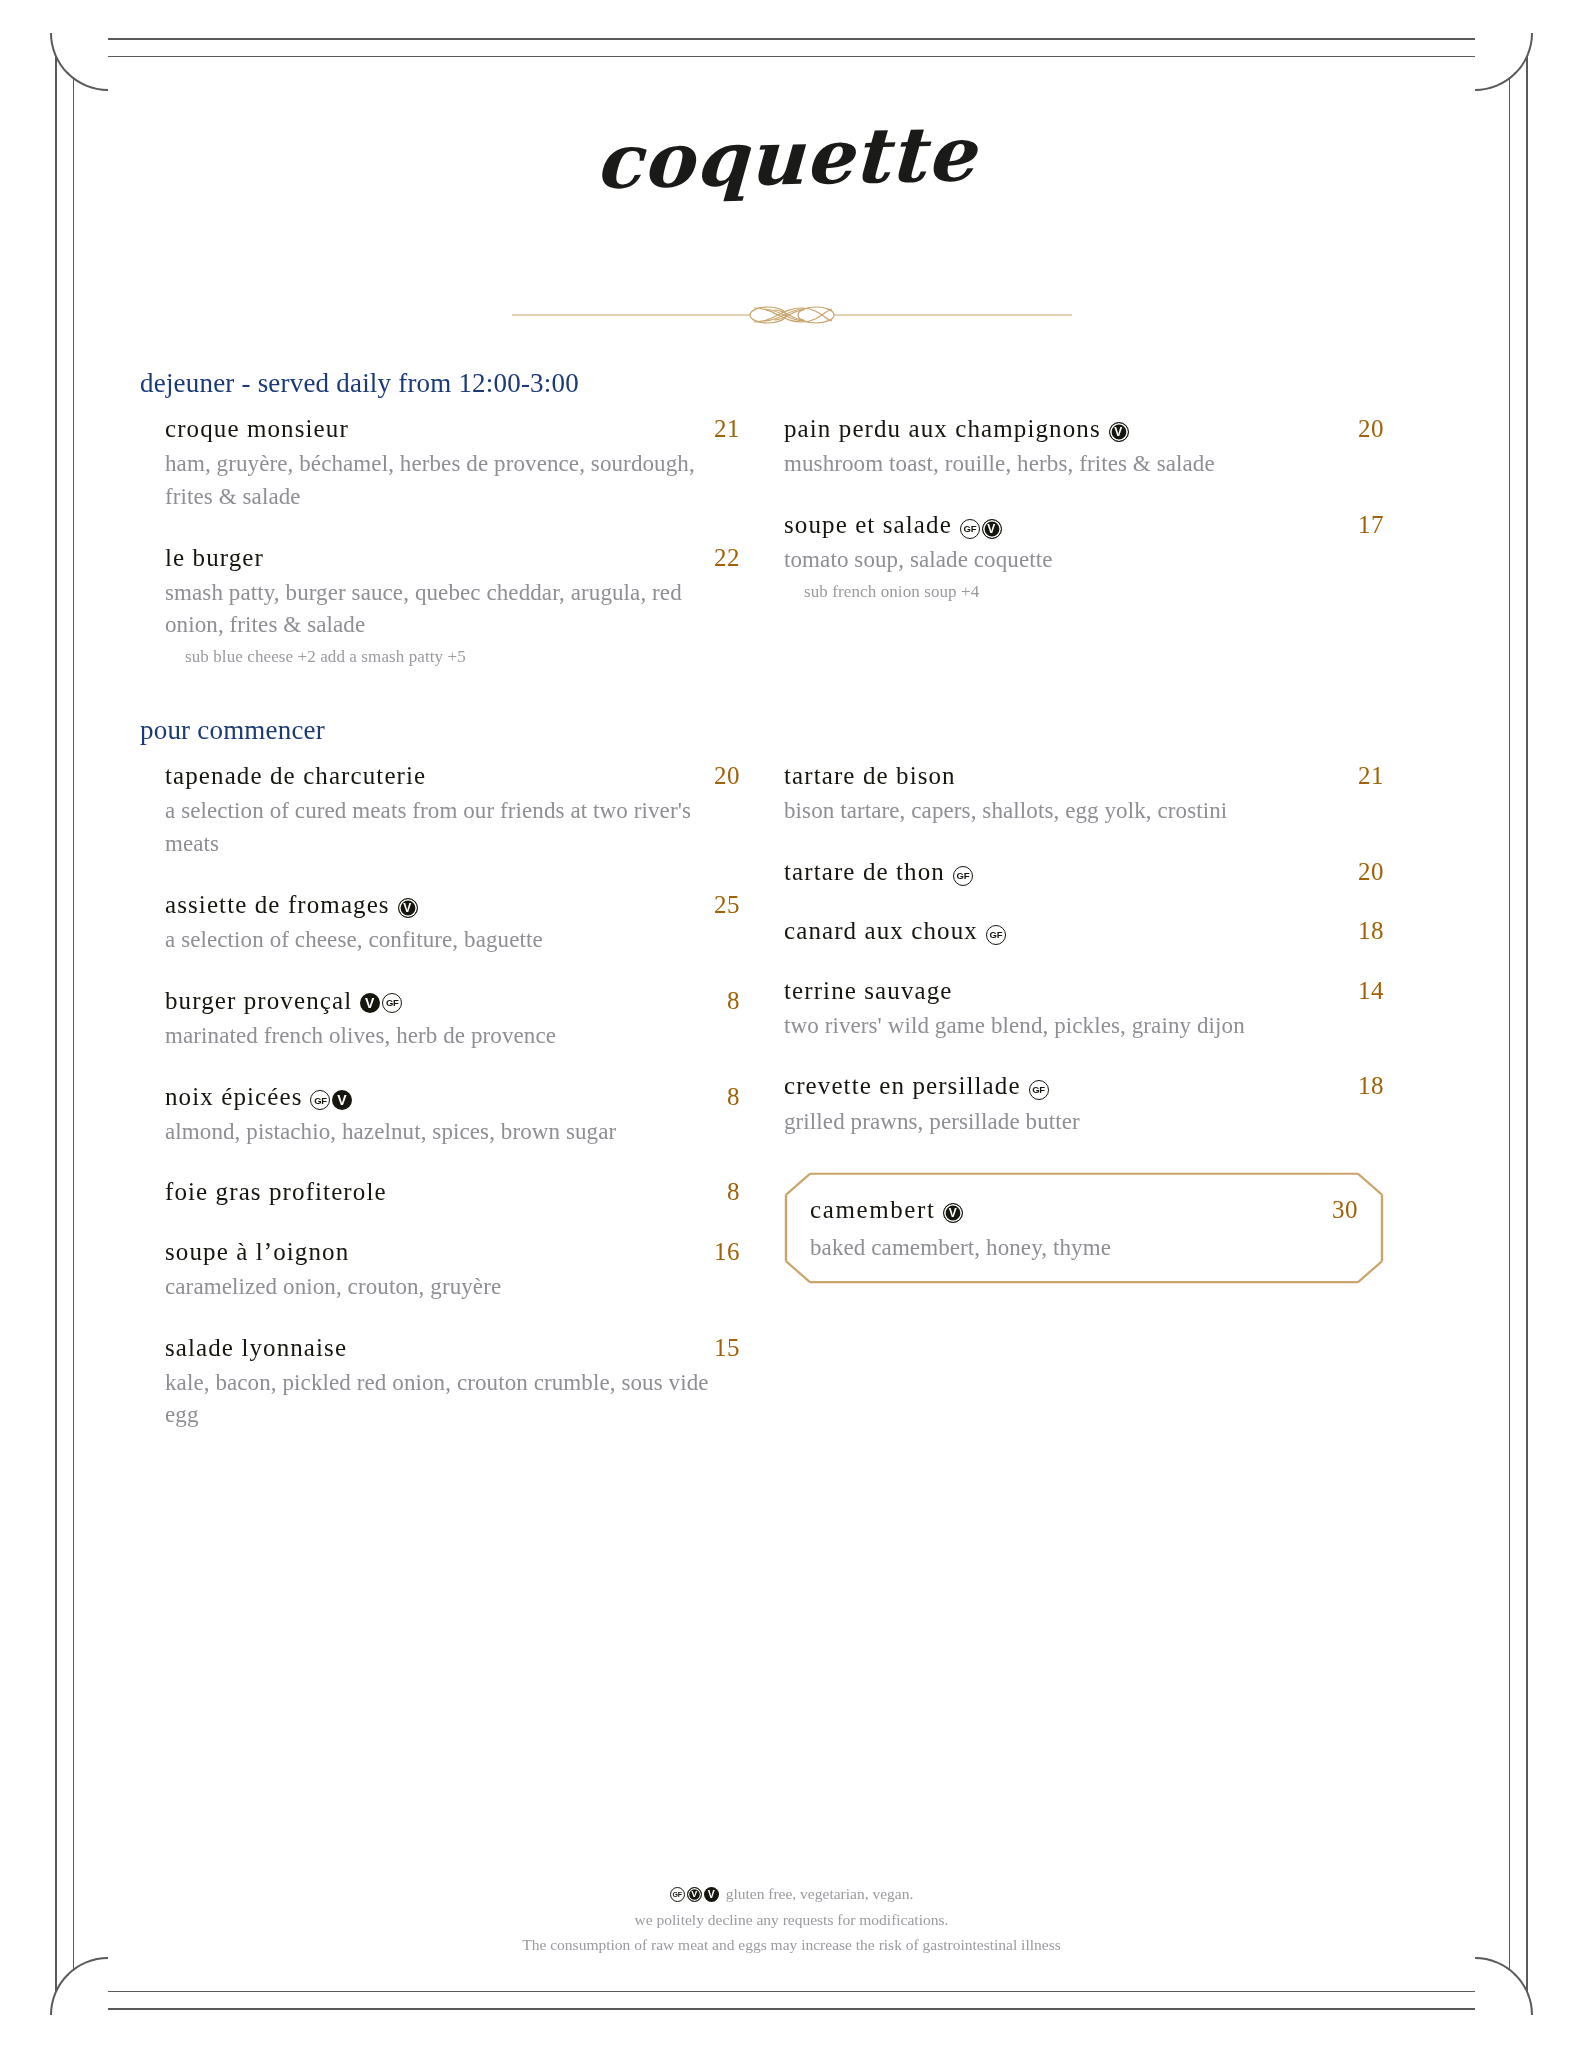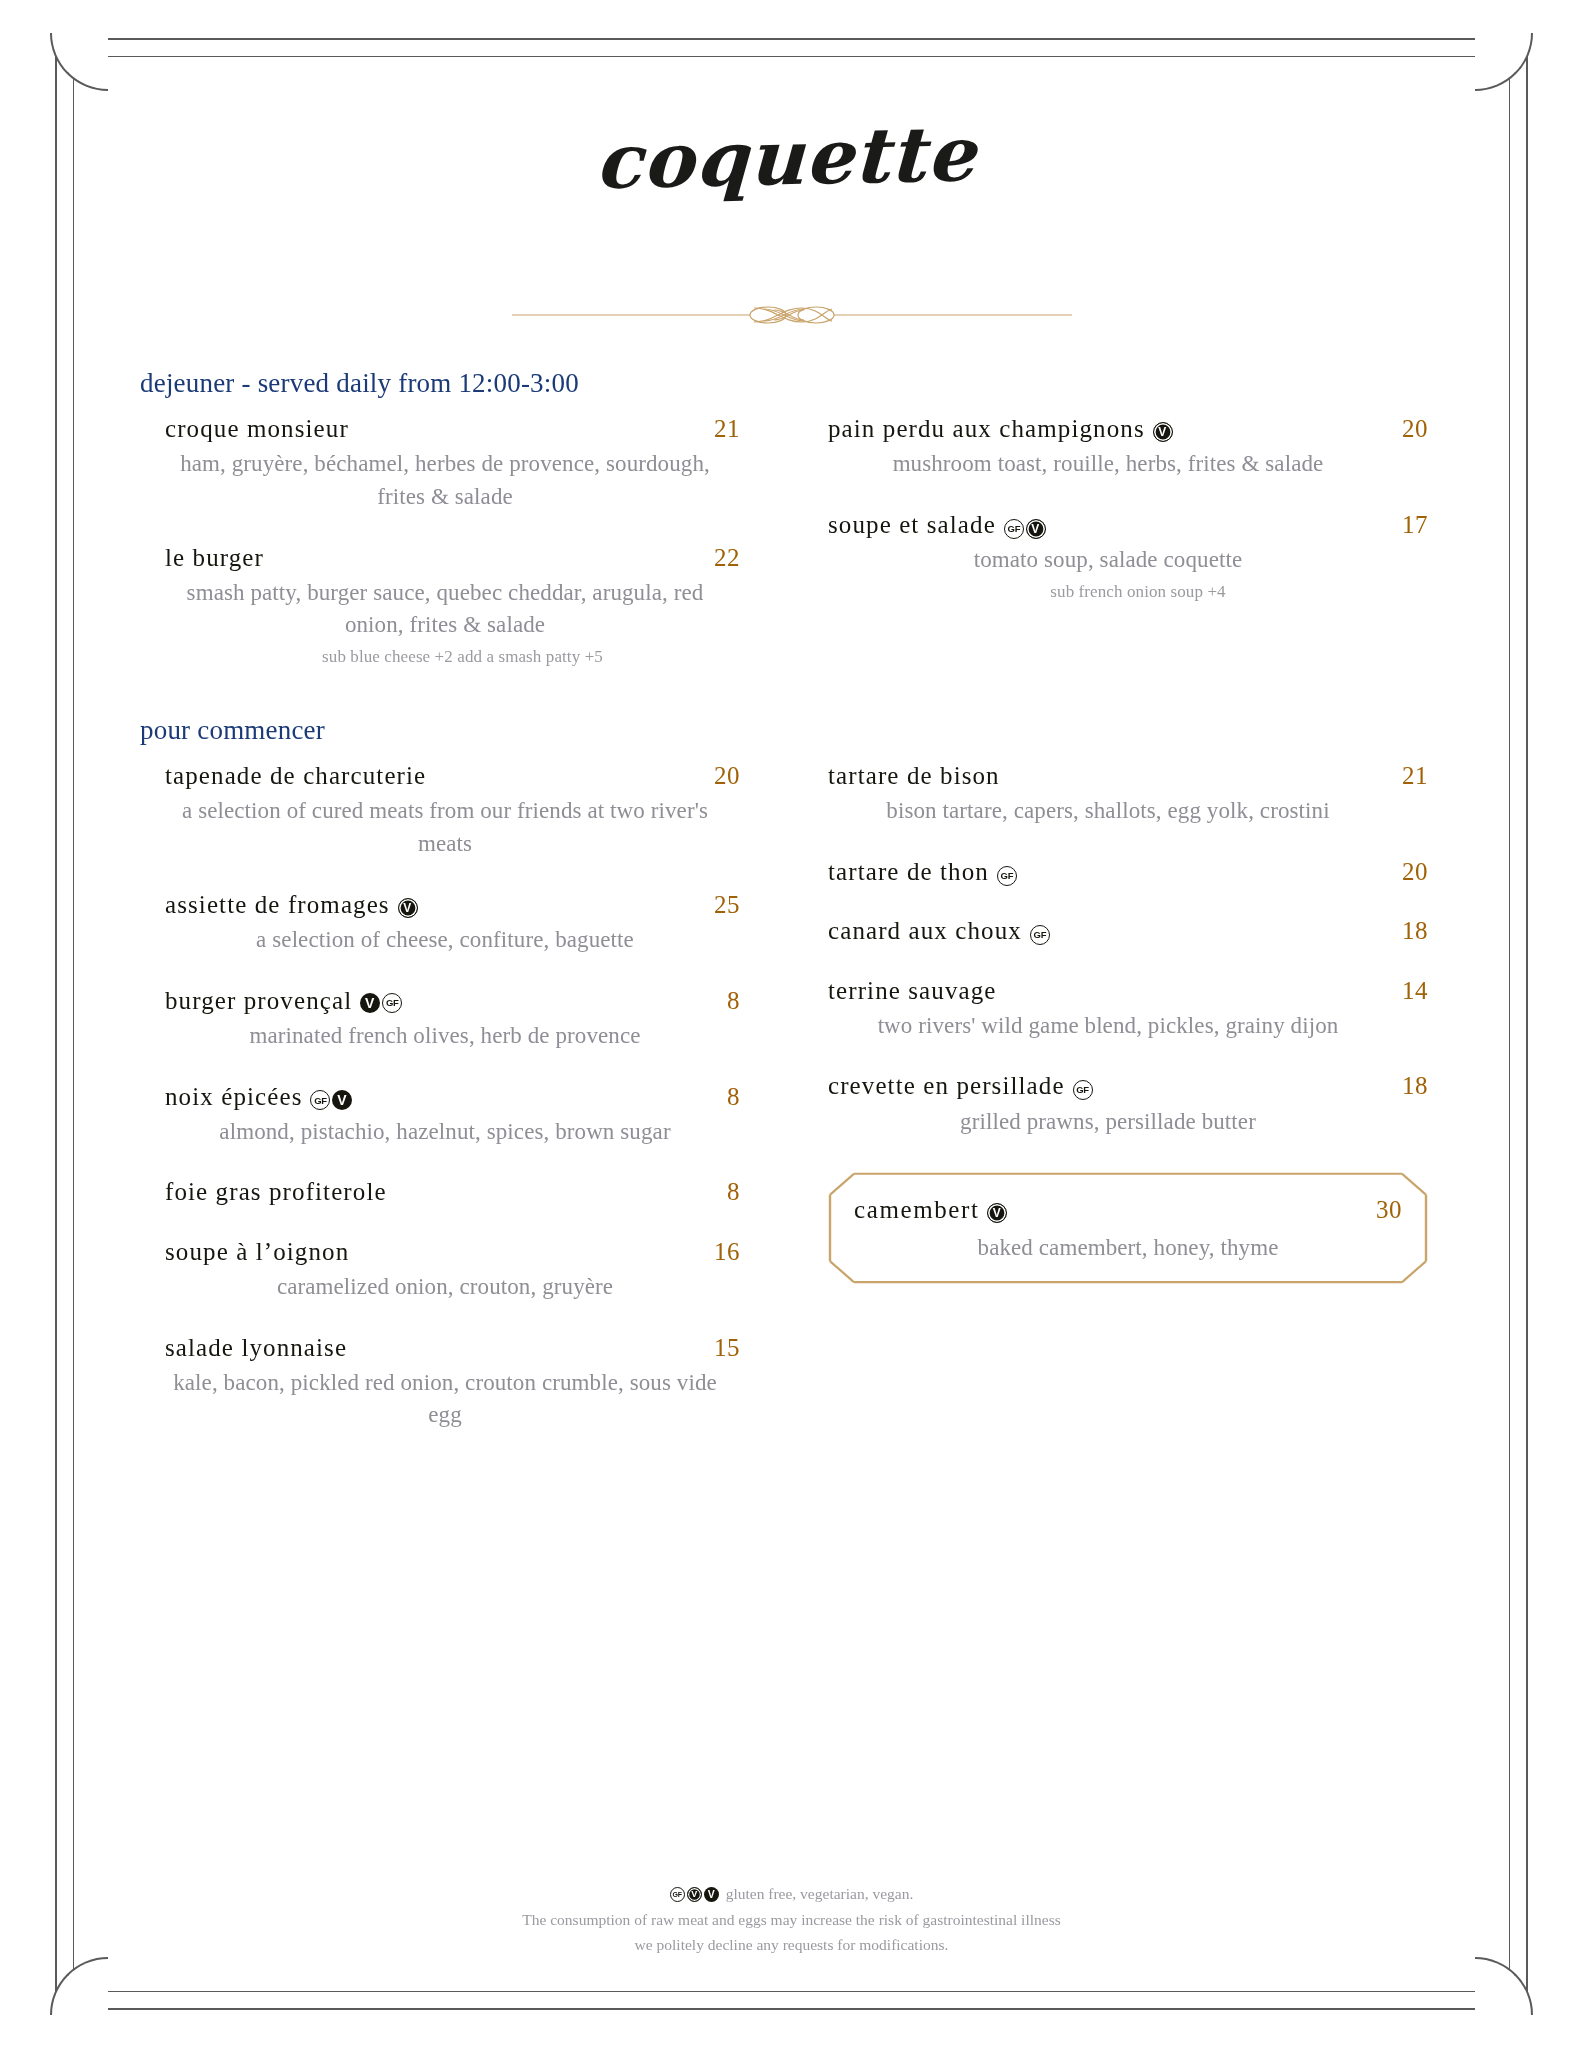--- a/index.html
+++ b/index.html
@@ -92,23 +92,22 @@
     color: #1b3a77;
     font-size: 27px;
     letter-spacing: 0.2px;
     margin: 0 0 14px 0;
     font-weight: 400;
   }
   .section-head.second { margin-top: 48px; }
 
   .columns {
     display: flex;
-    gap: 88px;
+    gap: 44px;
     align-items: flex-start;
-    text-align: center;
   }
   .col {
     width: 600px;
     flex: 0 0 600px;
   }
   .col.left { padding-left: 25px; box-sizing: border-box; }
 
   .item { margin-bottom: 28px; }
   .item:last-child { margin-bottom: 0; }
 
@@ -455,17 +454,17 @@
 
   <div class="footer">
     <div class="legend-line">
       <span class="badges" id="footer-badges">
           <span class="badge gf">GF</span>
           <span class="badge vt">V</span>
           <span class="badge vg">V</span>
         </span>
       <span>gluten free, vegetarian, vegan.</span>
     </div>
+    <div>we politely decline any requests for modifications.</div>
     <div>The consumption of raw meat and eggs may increase the risk of gastrointestinal illness</div>
-    <div>we politely decline any requests for modifications.</div>
   </div>
 
 </div>
 
 </body></html>

